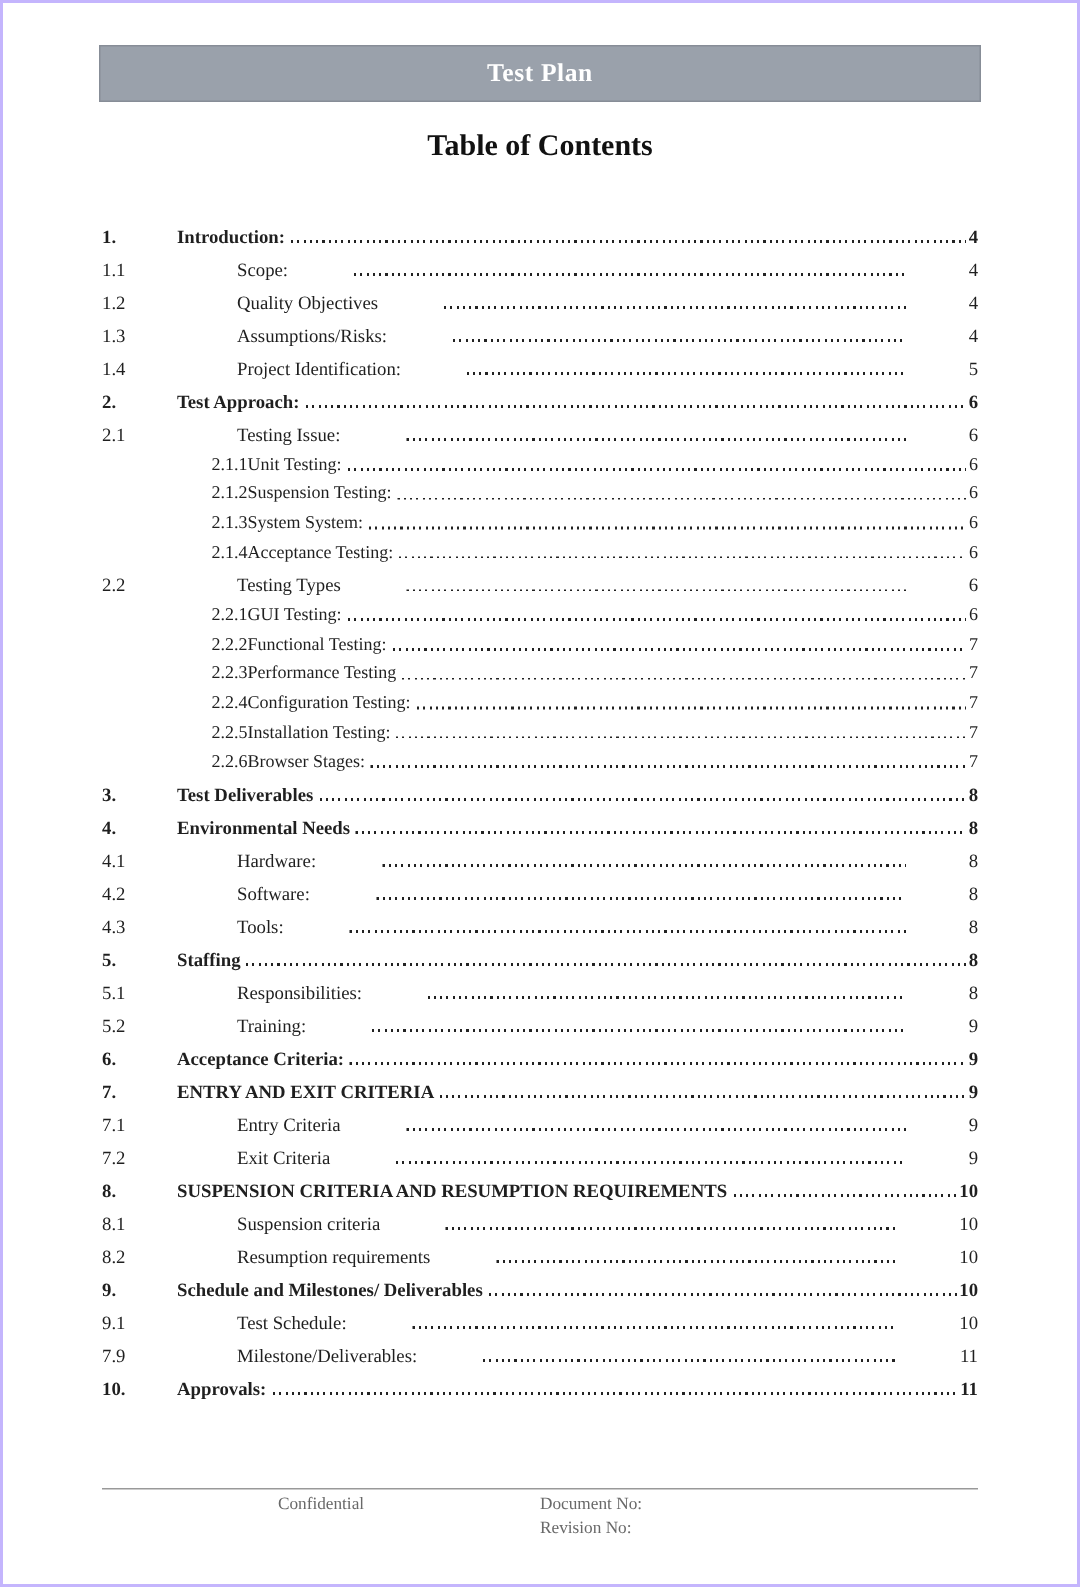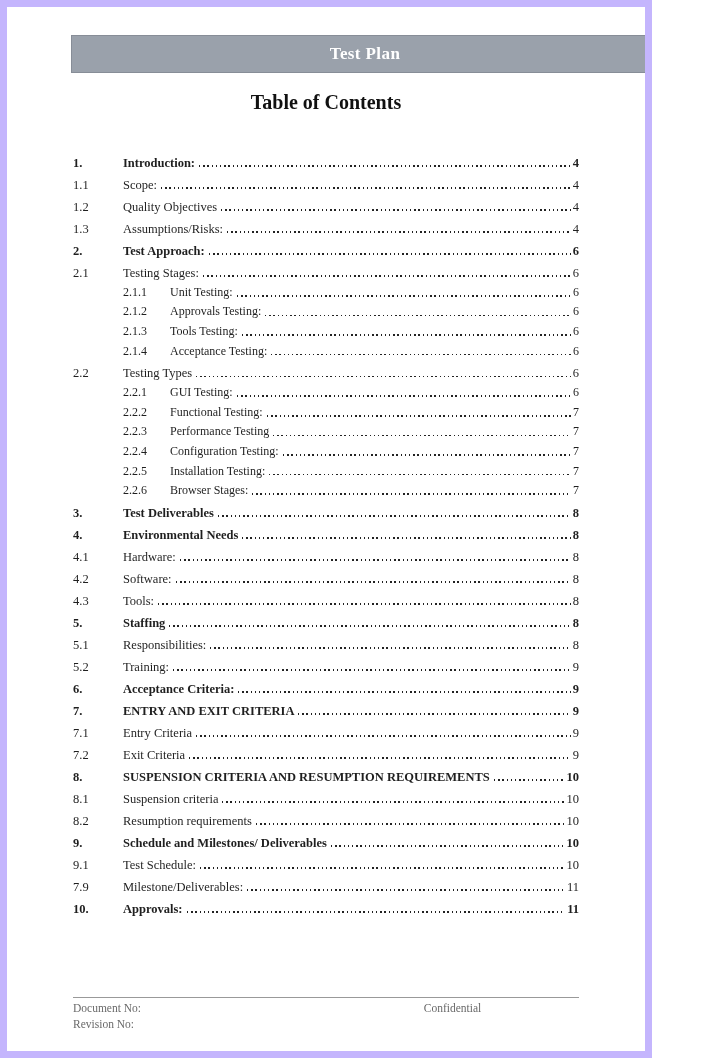--- a/index.html
+++ b/index.html
@@ -3,24 +3,24 @@
 <meta charset="utf-8">
 <style>
   html, body {
     margin: 0;
     padding: 0;
     background: #ffffff;
     font-family: "Liberation Serif", "DejaVu Serif", serif;
   }
   .page {
     position: relative;
-    width: 652px;
+    width: 720px;
     height: 1058px;
     box-sizing: border-box;
-    border: 7px solid #c4b5fd;
+    border: 2px solid #c4b5fd;
     background: #ffffff;
     overflow: hidden;
   }
   .titlebar {
     position: absolute;
     top: 28px;
     left: 64px;
     width: 588px;
     height: 38px;
     background: #9aa1ab;
@@ -54,24 +54,24 @@
     right: 66px;
     color: #1f1f1f;
   }
   .toc-row {
     display: flex;
     align-items: flex-end;
     font-size: 12.5px;
     line-height: 1.15;
   }
   .toc-row.lv1 { height: 22px; font-weight: bold; }
-  .toc-row.lv2 { height: 22px; }
+  .toc-row.lv2 { height: 22px; gap: 40px; }
   .toc-row.lv3 { height: 19.6px; font-size: 12px; padding-left: 50px; }
   .toc-num { flex: 0 0 50px; }
-  .lv3 .toc-num { flex: 0 0 47px; }
+  .lv3 .toc-num { flex: 0 0 47px; text-align: right; }
   .toc-label { flex: 0 0 auto; white-space: nowrap; }
   .dots {
     flex: 1 1 auto;
     height: 1.6px;
     align-self: flex-end;
     margin: 0 2px 3px 4px;
     background-image: repeating-linear-gradient(90deg, #222222 0px, #222222 1.4px, transparent 1.4px, transparent 4.2px);
   }
   .toc-page { flex: 0 0 auto; }
   .footer {
@@ -122,47 +122,53 @@
         <span class="toc-label">Quality Objectives</span>
         <span class="dots"></span>
         <span class="toc-page">4</span>
       </div>
       <div class="toc-row lv2">
         <span class="toc-num">1.3</span>
         <span class="toc-label">Assumptions/Risks:</span>
         <span class="dots"></span>
         <span class="toc-page">4</span>
       </div>
+      <div class="toc-row lv2">
+        <span class="toc-num">1.4</span>
+        <span class="toc-label">Project Identification:</span>
+        <span class="dots"></span>
+        <span class="toc-page">5</span>
+      </div>
       <div class="toc-row lv1">
         <span class="toc-num">2.</span>
         <span class="toc-label">Test Approach:</span>
         <span class="dots"></span>
         <span class="toc-page">6</span>
       </div>
       <div class="toc-row lv2">
         <span class="toc-num">2.1</span>
-        <span class="toc-label">Testing Stages:</span>
+        <span class="toc-label">Testing Issue:</span>
         <span class="dots"></span>
         <span class="toc-page">6</span>
       </div>
       <div class="toc-row lv3">
         <span class="toc-num">2.1.1</span>
         <span class="toc-label">Unit Testing:</span>
         <span class="dots"></span>
         <span class="toc-page">6</span>
       </div>
       <div class="toc-row lv3">
         <span class="toc-num">2.1.2</span>
-        <span class="toc-label">Approvals Testing:</span>
+        <span class="toc-label">Suspension Testing:</span>
         <span class="dots"></span>
         <span class="toc-page">6</span>
       </div>
       <div class="toc-row lv3">
         <span class="toc-num">2.1.3</span>
-        <span class="toc-label">Tools Testing:</span>
+        <span class="toc-label">System System:</span>
         <span class="dots"></span>
         <span class="toc-page">6</span>
       </div>
       <div class="toc-row lv3">
         <span class="toc-num">2.1.4</span>
         <span class="toc-label">Acceptance Testing:</span>
         <span class="dots"></span>
         <span class="toc-page">6</span>
       </div>
       <div class="toc-row lv2">
@@ -318,23 +324,23 @@
       <div class="toc-row lv1">
         <span class="toc-num">10.</span>
         <span class="toc-label">Approvals:</span>
         <span class="dots"></span>
         <span class="toc-page">11</span>
       </div>
     </div>
 
   <div class="footer">
     <div class="footer-grid">
+      <div class="f-col f-center">
+        <div>Confidential</div>
+      </div>
       <div class="f-col f-left">
         <div>Document No:</div>
         <div>Revision No:</div>
       </div>
-      <div class="f-col f-center">
-        <div>Confidential</div>
-      </div>
     </div>
   </div>
 
 </div>
 
 </body></html>

